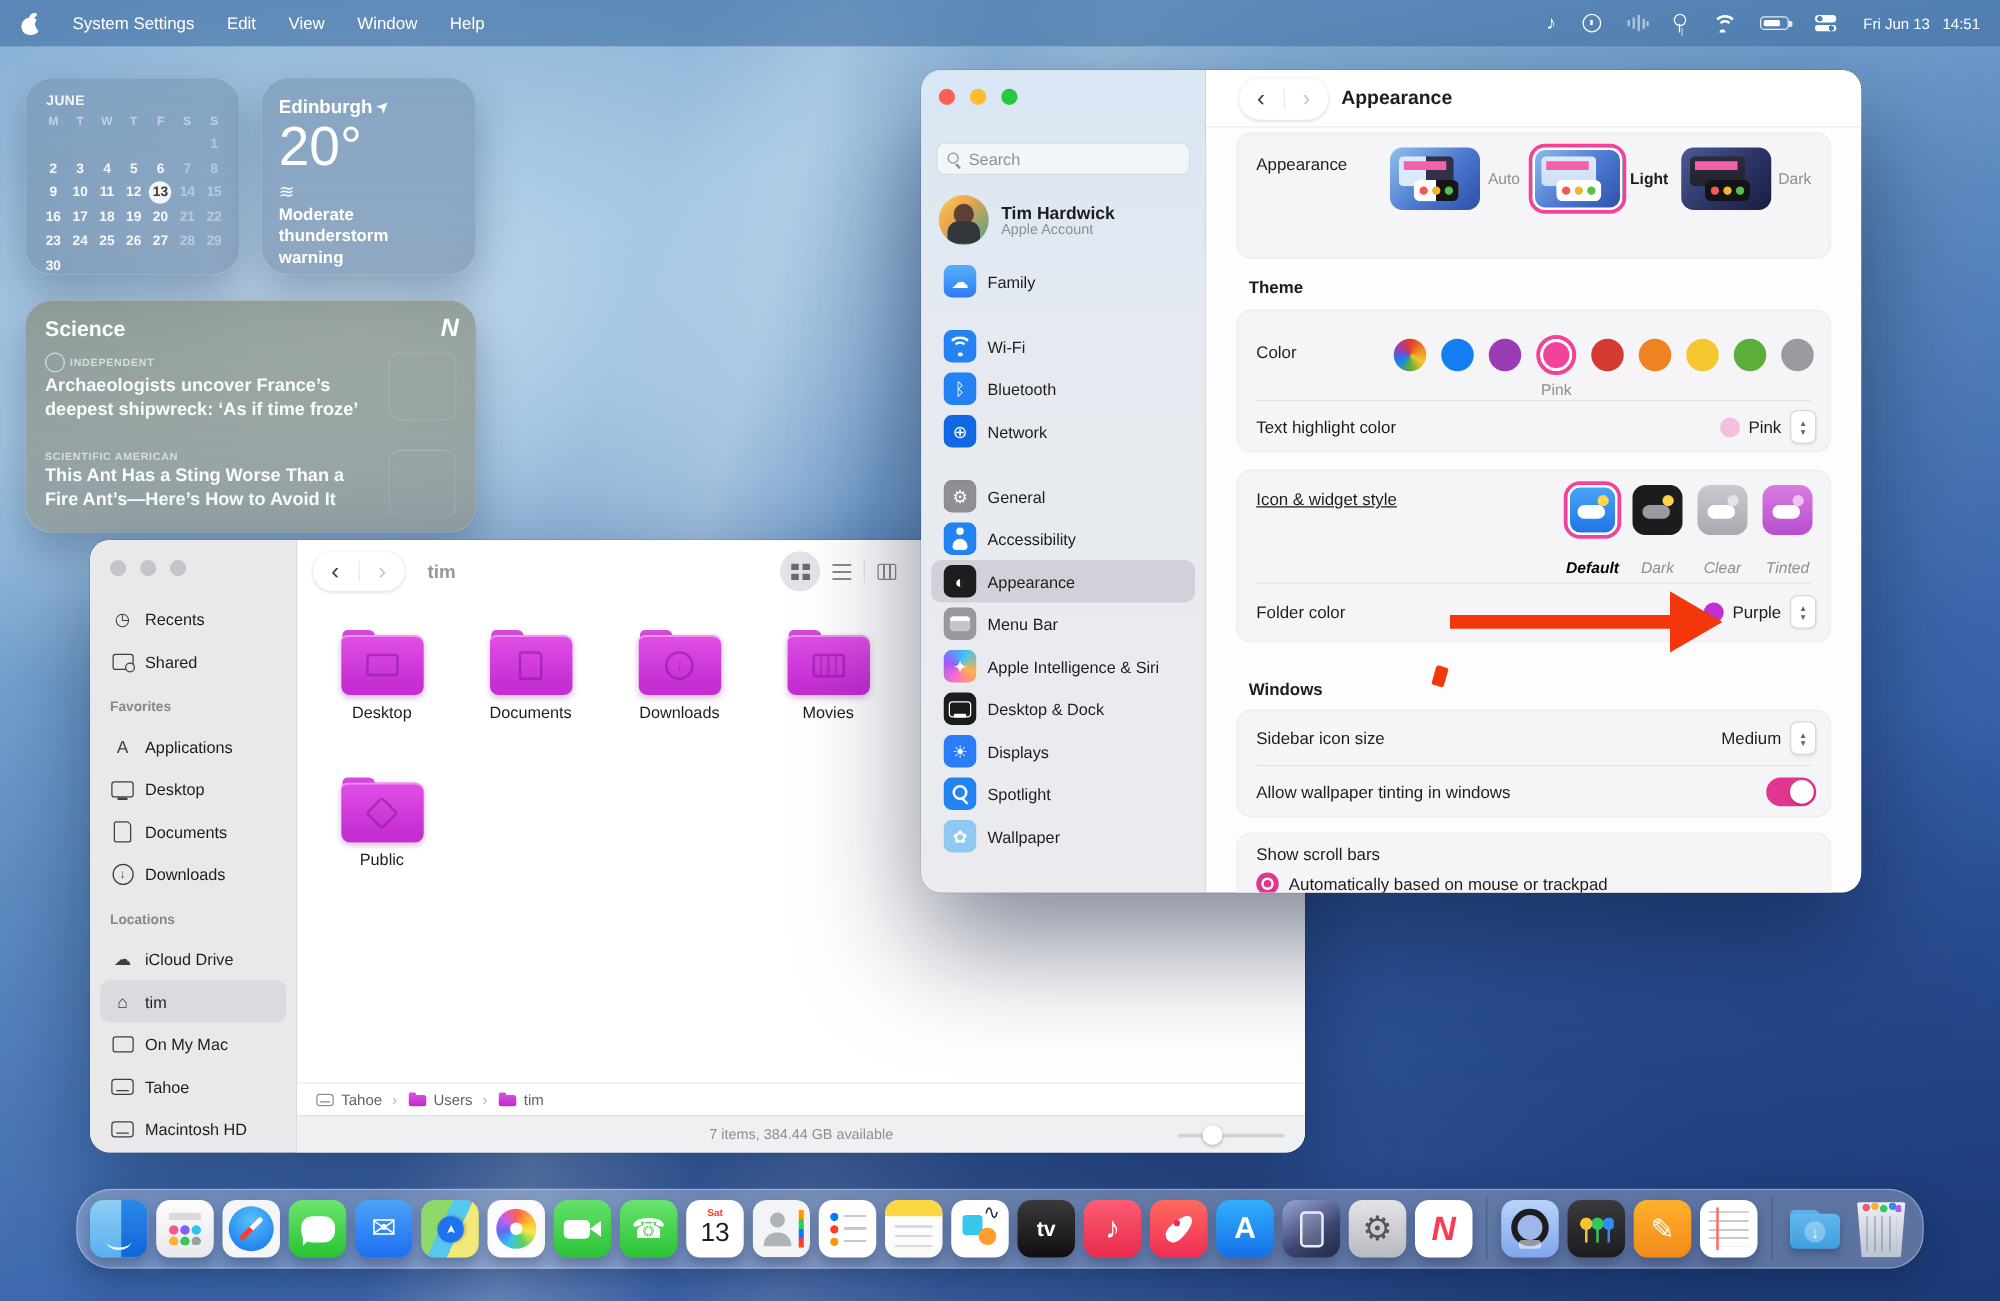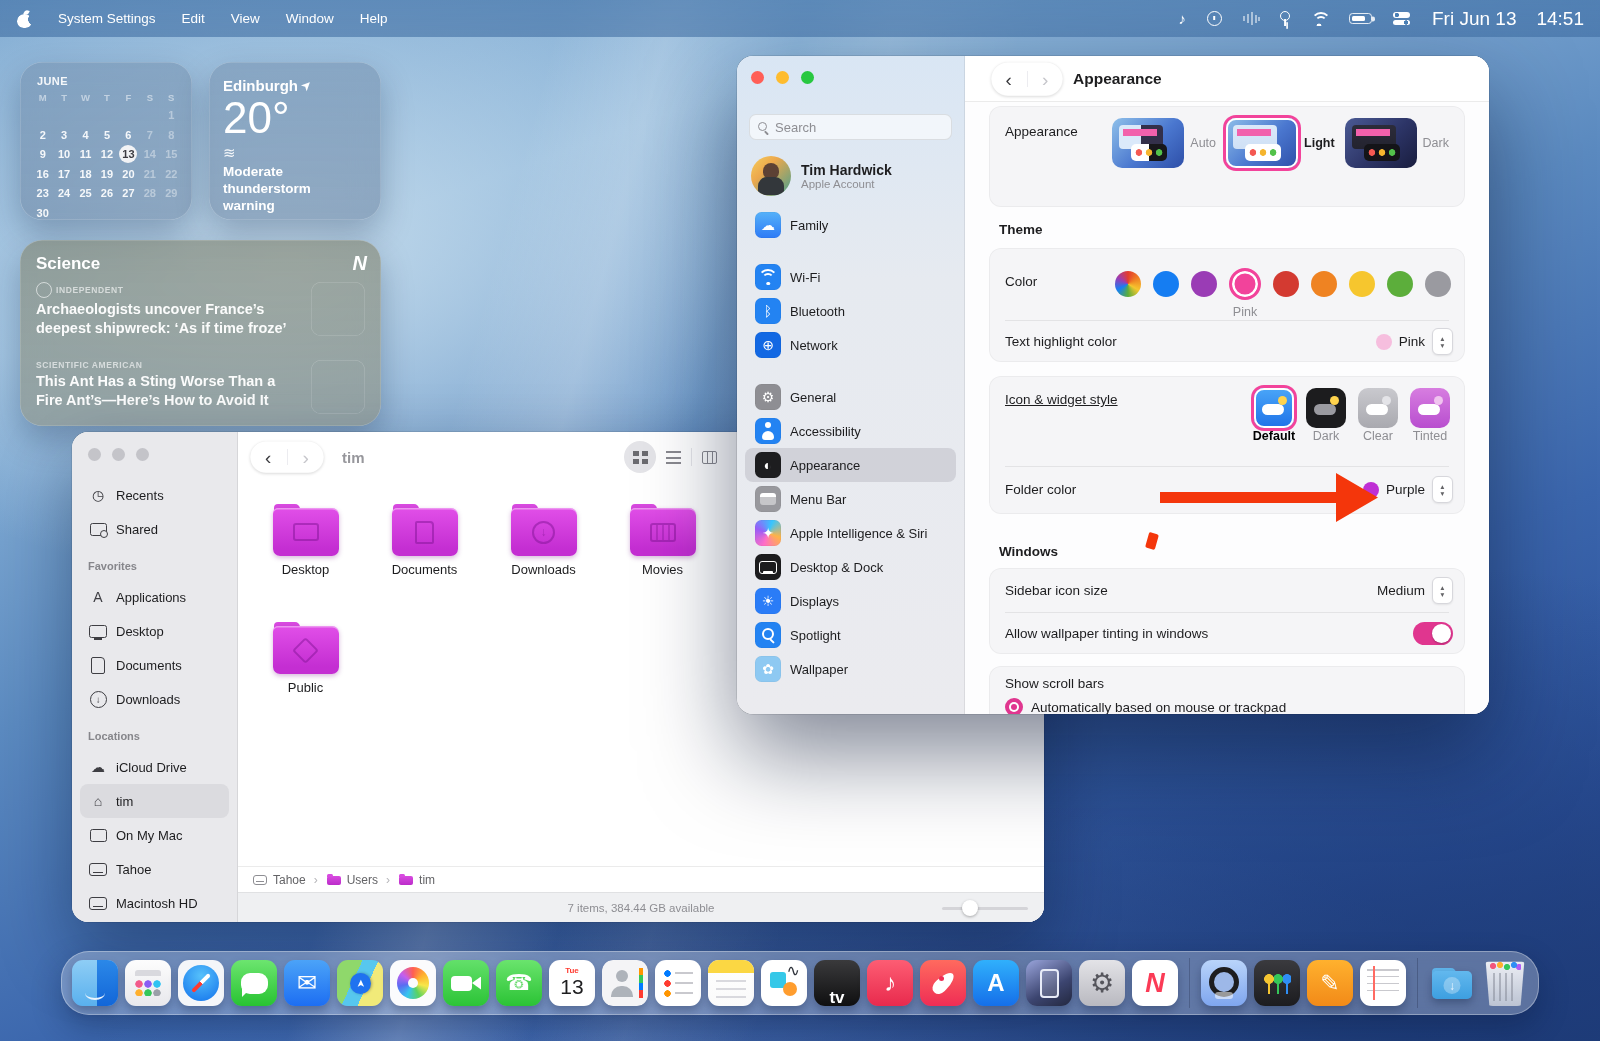--- a/index.html
+++ b/index.html
@@ -42,21 +42,21 @@
   .mi-wifi::before,.mi-wifi::after{content:"";position:absolute;border:2px solid transparent;border-top-color:#fff;border-radius:50%;}
   .mi-wifi::before{left:1px;top:0;width:16px;height:16px;}
   .mi-wifi::after{left:5px;top:4.5px;width:8px;height:8px;}
   .mi-batt{width:23px;height:11.5px;border:1.5px solid rgba(255,255,255,.85);border-radius:3.5px;}
   .mi-batt::before{content:"";position:absolute;left:2px;top:2px;bottom:2px;width:13px;background:#fff;border-radius:1.5px;}
   .mi-batt::after{content:"";position:absolute;right:-4px;top:50%;transform:translateY(-50%);width:2.5px;height:5px;background:rgba(255,255,255,.85);border-radius:0 2px 2px 0;}
   .mi-cc{width:18px;height:13px;display:flex;flex-direction:column;justify-content:space-between;}
   .mi-cc::before,.mi-cc::after{content:"";width:17px;height:5.5px;border-radius:3px;background:#fff;}
   .mi-cc::before{background:radial-gradient(circle at 23% 50%,#4a7fb5 2px,#fff 2.3px);}
   .mi-cc::after{background:radial-gradient(circle at 77% 50%,#4a7fb5 2px,#fff 2.3px);}
-  .mb-clock{display:flex;gap:20px;font-size:19px;font-weight:500;}
+  .mb-clock{display:flex;gap:10px;font-size:12px;font-weight:500;}
   
   .widget{position:absolute;border-radius:22px;color:#fff;backdrop-filter:blur(14px);
     box-shadow:0 14px 32px rgba(8,28,66,.28),inset 0 0 0 .5px rgba(255,255,255,.28);}
   .w-cal{left:20px;top:62px;width:172px;height:158px;padding:13px 10px 10px 12px;
     background:linear-gradient(180deg,rgba(116,144,174,.55),rgba(100,124,154,.5));}
   .cal-month{font-size:11px;font-weight:700;letter-spacing:.4px;color:rgba(255,255,255,.92);margin:0 0 5px 5px;}
   .cal-grid{display:grid;grid-template-columns:repeat(7,1fr);row-gap:1.5px;}
   .wd{font-size:9.5px;font-weight:700;color:rgba(255,255,255,.5);text-align:center;height:14px;}
   .cc{width:18px;height:18px;margin:0 auto;display:flex;align-items:center;justify-content:center;font-size:11px;font-weight:600;color:rgba(255,255,255,.92);}
   .cc.dim{color:rgba(255,255,255,.4);}
@@ -230,21 +230,21 @@
   .thwrap.selected .thlbl{color:#1d1d1f;font-weight:700;}
   
   .swrow{position:absolute;right:14px;top:16px;height:40px;display:flex;align-items:center;gap:12px;}
   .swwrap{position:relative;display:flex;align-items:center;justify-content:center;}
   .sw{width:26px;height:26px;border-radius:50%;display:block;}
   .sw-multi{background:conic-gradient(#e33b2e,#f08223,#f6c62e,#5cae3b,#1580f4,#9a3cb5,#e33b2e);}
   .swwrap.selected .sw{width:32px;height:32px;border:3px solid #f2439b;box-shadow:inset 0 0 0 2.5px #fff;}
   .swcap{position:absolute;top:100%;left:50%;transform:translateX(-50%);margin-top:5px;font-size:12.5px;font-weight:400;color:#8e8e93;white-space:nowrap;}
   
   .isrow{position:absolute;right:12px;top:12px;display:flex;gap:6px;}
-  .iswrap{width:46px;display:flex;flex-direction:column;align-items:center;gap:1px;}
+  .iswrap{width:46px;display:flex;flex-direction:column;align-items:center;gap:19px;font-style:italic;}
   .isq{position:relative;width:40px;height:40px;border-radius:10px;}
   .isq::before{content:"";position:absolute;left:8px;top:16px;width:22px;height:11px;border-radius:8px;background:#fff;}
   .isq::after{content:"";position:absolute;right:7px;top:8px;width:9px;height:9px;border-radius:50%;background:#ffd34d;}
   .is-default{background:linear-gradient(180deg,#4aa6f8,#1f72e8);}
   .is-dark{background:#1c1c1e;}
   .is-dark::before{background:#9a9aa0;}
   .is-clear{background:linear-gradient(180deg,#c9c9ce,#a9a9af);}
   .is-clear::after{background:#e4e4e8;}
   .is-tinted{background:linear-gradient(180deg,#d77de0,#b84ecf);}
   .is-tinted::after{background:#f0c4ef;}
@@ -304,21 +304,21 @@
      radial-gradient(circle at 3.5px 13.5px,#ff3b30 3px,transparent 3.5px),
      radial-gradient(circle at 3.5px 23.5px,#ff9500 3px,transparent 3.5px);}
   .dk-reminders::after{content:"";position:absolute;left:20px;right:8px;top:12px;height:24px;background:repeating-linear-gradient(#c9c9ce 0 2px,transparent 2px 10px);}
   .dk-notes{background:linear-gradient(#fff,#fafafa);overflow:hidden;}
   .dk-notes::before{content:"";position:absolute;left:0;right:0;top:0;height:13px;background:#fbd743;}
   .dk-notes::after{content:"";position:absolute;left:8px;right:8px;top:20px;height:19px;background:repeating-linear-gradient(#d9d9de 0 2px,transparent 2px 8px);}
   .dk-freeform{background:#fff;}
   .dk-freeform::before{content:"";position:absolute;left:9px;top:12px;width:16px;height:16px;background:#35c8e8;border-radius:3px;}
   .dk-freeform::after{content:"";position:absolute;right:10px;bottom:10px;width:14px;height:14px;background:#ff9d2e;border-radius:50%;}
   .dk-freeform .dg{position:absolute;top:3px;right:7px;font-size:16px;color:#30343c;}
-  .dk-tv{background:linear-gradient(180deg,#3a3a3c,#0f0f10);align-items:flex-end;}
+  .dk-tv{background:linear-gradient(180deg,#3a3a3c,#0f0f10);}
   .dk-tv .dg{color:#fff;font-weight:700;font-size:17px;}
   .dk-music{background:linear-gradient(180deg,#fd5d73,#e82a4d);}
   .dk-music .dg{color:#fff;font-size:24px;}
   .dk-rocket{background:linear-gradient(180deg,#ff6a5e,#ef2d55);overflow:hidden;}
   .dk-rocket::before{content:"";position:absolute;width:13px;height:26px;background:#fff;border-radius:50% 50% 45% 45%/62% 62% 30% 30%;transform:rotate(45deg);}
   .dk-rocket::after{content:"";position:absolute;width:5px;height:5px;background:#ef2d55;border-radius:50%;transform:translate(-2px,-5px);}
   .dk-appstore{background:linear-gradient(180deg,#30b0fc,#156fe9);}
   .dk-appstore .dg{color:#fff;font-weight:600;font-size:24px;}
   .dk-mirror{background:linear-gradient(150deg,#9aa5dc 0%,#3c4570 60%,#23283f 100%);}
   .dk-mirror::before{content:"";width:15px;height:25px;border:2px solid #e8ecf8;border-radius:4px;background:rgba(255,255,255,.18);}
@@ -873,21 +873,21 @@
     <b class="ds1"></b>
     <b class="ds2"></b>
   </div>
       <div class="dki dk-phone">
     <i class="dg">☎</i>
     <b class="ds1"></b>
     <b class="ds2"></b>
   </div>
       <div class="dki dk-calendar">
     <i class="dg"></i>
-    <b class="ds1">Tue</b>
+    <b class="ds1">Sat</b>
     <b class="ds2">13</b>
   </div>
       <div class="dki dk-contacts">
     <i class="dg"></i>
     <b class="ds1"></b>
     <b class="ds2"></b>
   </div>
       <div class="dki dk-reminders">
     <i class="dg"></i>
     <b class="ds1"></b>

